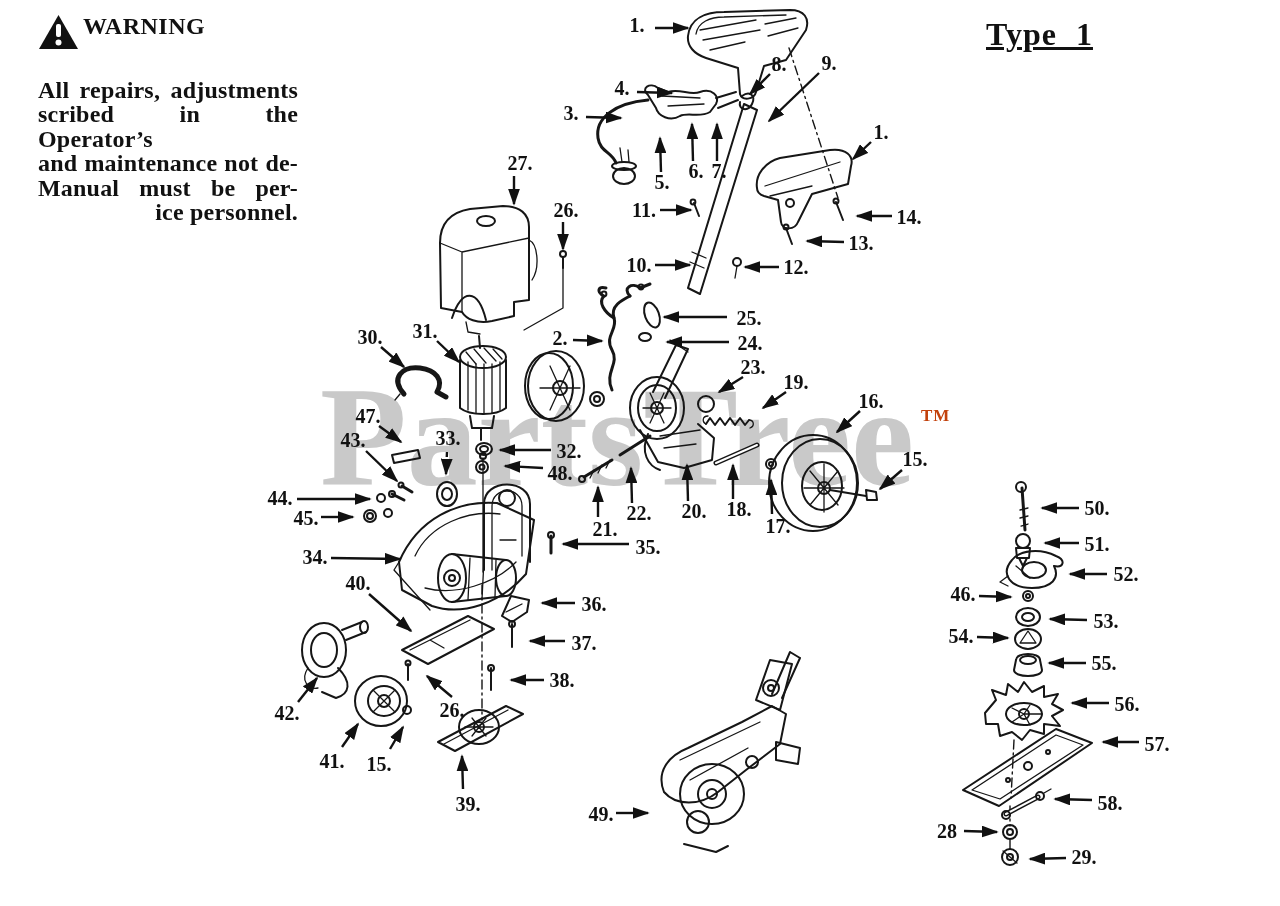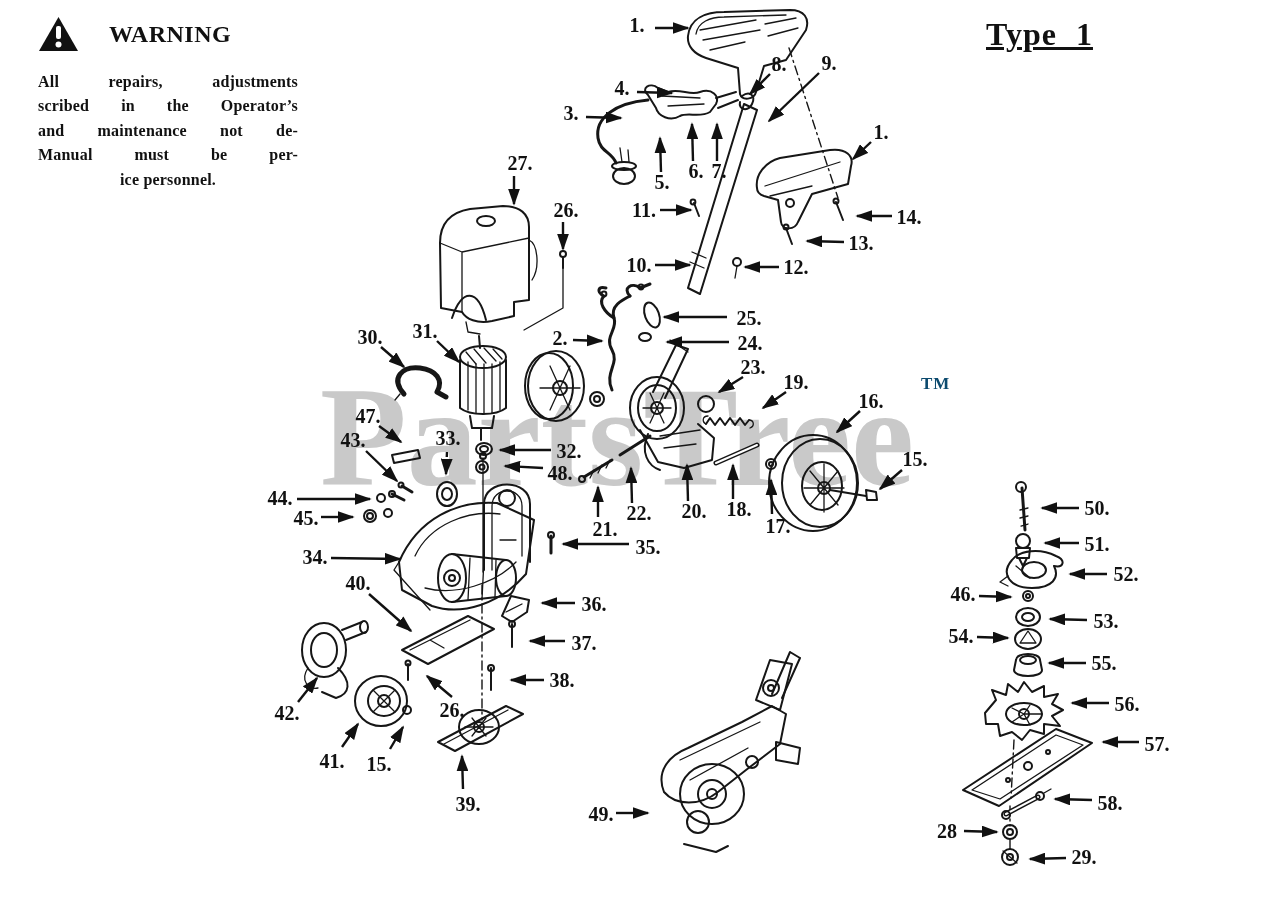--- a/index.html
+++ b/index.html
@@ -2,41 +2,41 @@
 <html><head>
 <meta charset="utf-8">
 <style>
   html,body{margin:0;padding:0;background:#ffffff;}
   .page{position:relative;width:1280px;height:906px;background:#ffffff;overflow:hidden;
         font-family:"Liberation Serif",serif;color:#111;}
   
   .watermark{position:absolute;left:320px;top:366px;font-size:142px;font-weight:bold;
              color:#c9c9c9;white-space:nowrap;line-height:1;letter-spacing:0px;z-index:1;
              user-select:none;}
-  .watermark-tm{position:absolute;left:921px;top:374px;font-size:17px;font-weight:bold;
-                color:#0c4a6e;z-index:1;letter-spacing:1px;text-align:center;}
+  .watermark-tm{position:absolute;left:921px;top:406px;font-size:17px;font-weight:bold;
+                color:#c2410c;z-index:1;letter-spacing:1px;text-align:center;}
   
   svg.diagram{position:absolute;left:0;top:0;z-index:2;}
   .art{stroke:#161616;fill:none;stroke-width:2;stroke-linecap:round;stroke-linejoin:round;}
   .thin{stroke-width:1.3;}
   .thick{stroke-width:3;}
   .tube{stroke-width:5;}
   .tube-in{stroke:#ffffff;stroke-width:2;}
   .dashdot{stroke-width:1.4;stroke-dasharray:9 4 2 4;}
   .callout-arrow{stroke:#111;stroke-width:2.4;fill:none;}
   .callout-label{font-family:"Liberation Serif",serif;font-weight:bold;font-size:20px;fill:#111;
                  text-anchor:middle;}
   
   .warning{position:absolute;left:38px;top:14px;width:260px;z-index:3;}
-  .warning-head{display:flex;align-items:center;gap:30px;height:40px;font-family:Liberation Serif, serif;}
+  .warning-head{display:flex;align-items:flex-start;gap:4px;height:40px;font-family:Liberation Serif, serif;}
   .warning-title{font-size:24px;font-weight:bold;letter-spacing:.5px;line-height:1;}
-  .warning-body{margin-top:16px;font-size:16px;font-weight:bold;line-height:24.4px;
+  .warning-body{margin-top:24px;font-size:24px;font-weight:bold;line-height:24.4px;
                 letter-spacing:.2px;}
   .jline{text-align:justify;text-align-last:justify;}
-  .lastline{text-align:center;}
+  .lastline{text-align:right;}
   
   .type-label{position:absolute;left:986px;top:16px;font-size:32px;font-weight:bold;
               text-decoration:underline;word-spacing:10px;z-index:3;letter-spacing:1px;}
 </style>
 </head>
 <body>
 
 <div class="page">
 
   <div class="watermark">PartsTree</div>

